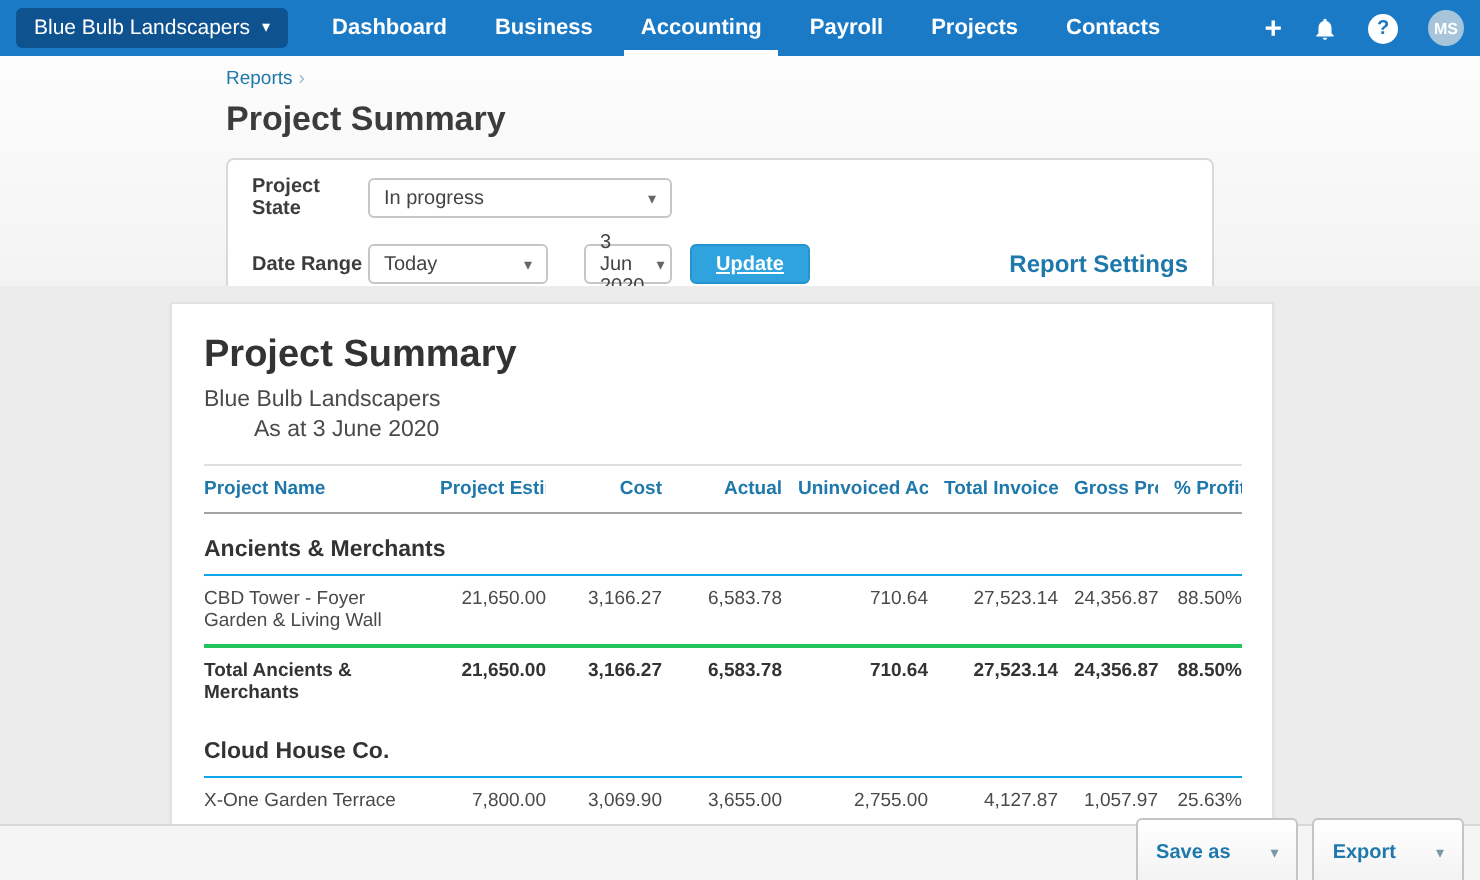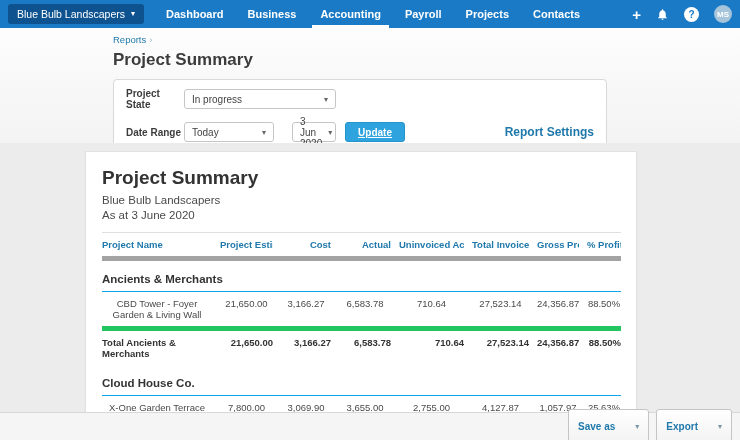--- a/index.html
+++ b/index.html
@@ -46,31 +46,31 @@
     border:1px solid var(--accent-blue-border); border-radius:3px; color:#fff; font-size:10px;
     font-weight:bold; display:flex; align-items:center; justify-content:center; cursor:pointer;text-decoration:underline; }
   .report-settings { margin-left:auto; font-size:12px; font-weight:bold; color:var(--link-blue); cursor:pointer; }
 
   
   .main { position:relative; height:297px; background:#ececec; }
   .card { position:absolute; left:85px; top:8px; width:552px; height:310px; background:#fff;
     border:1px solid #e2e2e2; box-shadow:0 1px 2px rgba(0,0,0,.05); padding:15px 16px; }
   .report-title { font-size:19px; font-weight:bold; color:#333; }
   .report-sub { font-size:11.5px; color:#4a4a4a; margin-top:5px; }
-  .report-sub + .report-sub { margin-top:3px; }
+  .report-sub + .report-sub { margin-top:3px;margin-left:25px; }
 
   table { width:100%; margin-top:11px; border-collapse:collapse; table-layout:fixed; font-size:9.5px; }
   th { color:var(--link-blue); font-weight:bold; text-align:right; padding:6px 0 6px 8px;
-    border-top:1px solid #e0e0e0; border-bottom:5px solid #a3a3a3; white-space:nowrap; overflow:hidden; }
+    border-top:1px solid #e0e0e0; border-bottom:1px solid #a3a3a3; white-space:nowrap; overflow:hidden; }
   th:first-child { text-align:left; padding-left:0; }
   td { text-align:right; color:#4a4a4a; padding:6px 0 6px 8px; vertical-align:top; }
   td:first-child { text-align:left; padding-left:0; }
   tr.group-name-row td { font-size:11.5px; font-weight:bold; color:#333; text-align:left;
     padding:12px 0 6px 0; border-bottom:1px solid #0ea5e9; }
-  tr.data-row td { border-bottom:5px solid #22c55e;text-align:center; }
+  tr.data-row td { border-bottom:2px solid #22c55e; }
   tr.total-row td { font-weight:bold; color:#333; }
 
   
   .footer-bar { position:fixed; left:0; bottom:0; width:740px; height:28px; background:#f5f5f5;
     border-top:1px solid #d8d8d8; display:flex; align-items:center; justify-content:flex-end;
     gap:7px; padding-right:8px; z-index:5; }
   .footer-btn { background:linear-gradient(#fff,#f2f2f2); border:1px solid #c5c5c5; border-radius:3px;
     height:35px; padding:0 9px; font-size:10px; font-weight:bold; color:var(--link-blue);
     display:flex; align-items:center; gap:20px; cursor:pointer; }
   .footer-btn .caret { font-size:8px; color:#7a97a8; }

